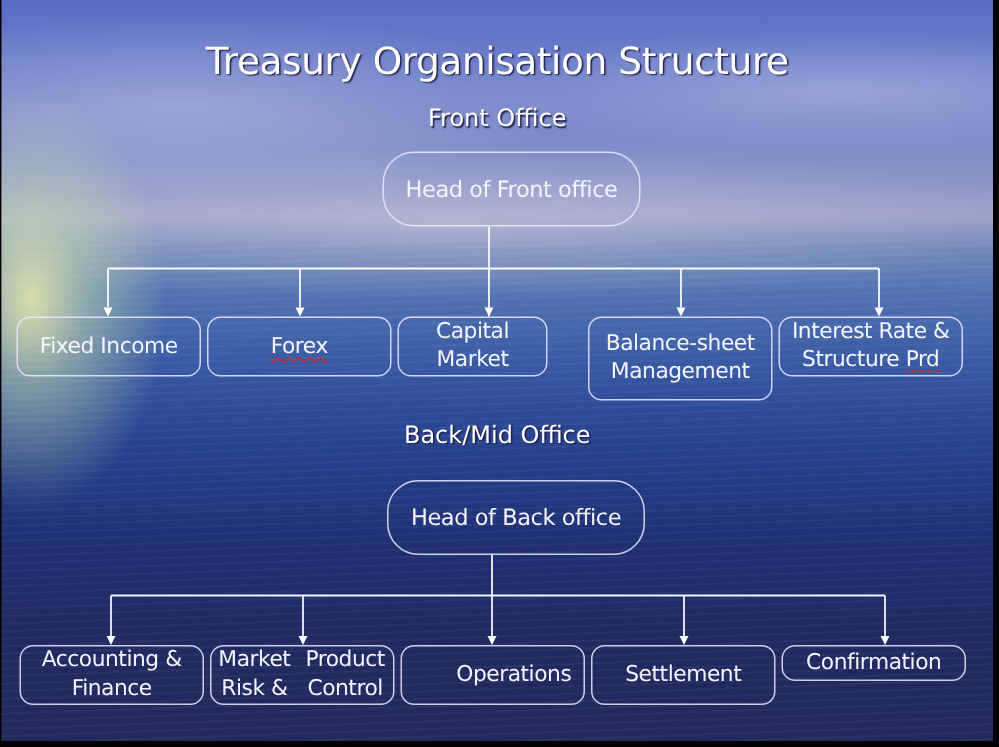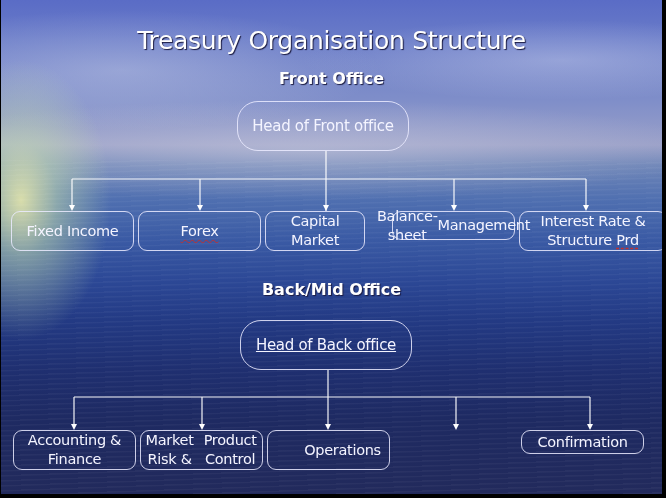--- a/index.html
+++ b/index.html
@@ -51,41 +51,42 @@
       top: 26px;
       text-align: center;
       font-size: 25px;
       letter-spacing: -0.3px;
       text-shadow: 1px 1px 1px #1a1a40;
     }
     .section {
       position: absolute;
       left: 0; width: 661px;
       text-align: center;
-      font-weight: bold;
+      font-weight: normal;
       font-size: 16px;
       text-shadow: 1px 1px 1px #1a1a40;
     }
     .box {
       position: absolute;
       box-sizing: border-box;
       border: 1.3px solid rgba(235,235,255,0.85);
       border-radius: 9px;
       display: flex;
       align-items: center;
       justify-content: center;
       text-align: center;
       font-size: 14.5px;
       line-height: 19px;
       letter-spacing: -0.3px;
       color: #f4f4ff;
     }
     .box.head {
       font-size: 15px;
       border-radius: 21px;
+      margin-left: 18px;
     }
     .box span.spell {
       text-decoration: underline wavy #c03030;
       text-decoration-thickness: 1px;
       text-underline-offset: 3px;
     }
     .box span.spell-dash {
       text-decoration: underline dashed #c03030;
       text-underline-offset: 3px;
     }
@@ -112,45 +113,48 @@
 
   <div class="box" style="left:10px; top:211px; width:123px; height:40px;">
     <span>Fixed Income</span>
   </div>
   <div class="box" style="left:137px; top:211px; width:123px; height:40px;">
     <span class="spell">Forex</span>
   </div>
   <div class="box" style="left:264px; top:211px; width:100px; height:40px;">
     <span>Capital Market</span>
   </div>
-  <div class="box" style="left:391px; top:211px; width:123px; height:29px; ">
+  <div class="box" style="left:391px; top:211px; width:123px; height:56px; flex-direction:column;">
     <span>Balance-sheet</span>
     <span>Management</span>
   </div>
-  <div class="box" style="left:518px; top:211px; width:148px; height:40px; flex-direction:column;">
+  <div class="box" style="left:518px; top:211px; width:123px; height:40px; flex-direction:column;">
     <span>Interest Rate &amp;</span>
     <span><span style="white-space:pre;">Structure </span><span class="spell-dash">Prd</span></span>
   </div>
 
   <div class="section" style="top:280px;">Back/Mid Office</div>
 
-  <div class="box head" style="left:239px; top:320px; width:172px; height:50px;text-decoration:underline;">
+  <div class="box head" style="left:239px; top:320px; width:172px; height:50px;">
     <span>Head of Back office</span>
   </div>
 
   <div class="box" style="left:12px; top:430px; width:123px; height:40px; flex-direction:column;">
     <span>Accounting &amp;</span>
     <span>Finance</span>
   </div>
   <div class="box" style="left:139px; top:430px; width:123px; height:40px; flex-direction:row;">
     <span>Market Risk &amp;</span>
     <span>Product Control</span>
   </div>
   <div class="box" style="left:266px; top:430px; width:123px; height:40px;padding-left:28px;">
     <span>Operations</span>
+  </div>
+  <div class="box" style="left:393px; top:430px; width:123px; height:40px;">
+    <span>Settlement</span>
   </div>
   <div class="box" style="left:520px; top:430px; width:123px; height:24px;">
     <span>Confirmation</span>
   </div>
 
   <svg class="connectors" viewBox="0 0 661 494">
     <defs>
       <marker id="arr" markerWidth="6" markerHeight="6" refX="3" refY="5" orient="auto-start-reverse" markerUnits="userSpaceOnUse">
         <path d="M0,0 L6,0 L3,6 Z" fill="#ffffff"></path>
       </marker>

